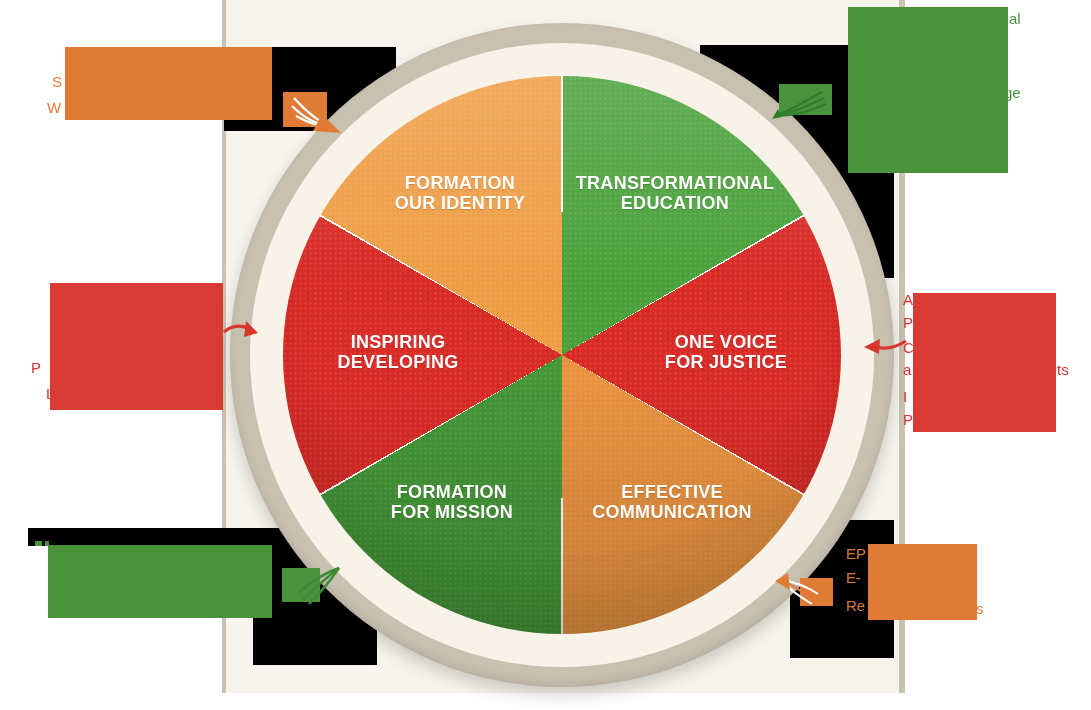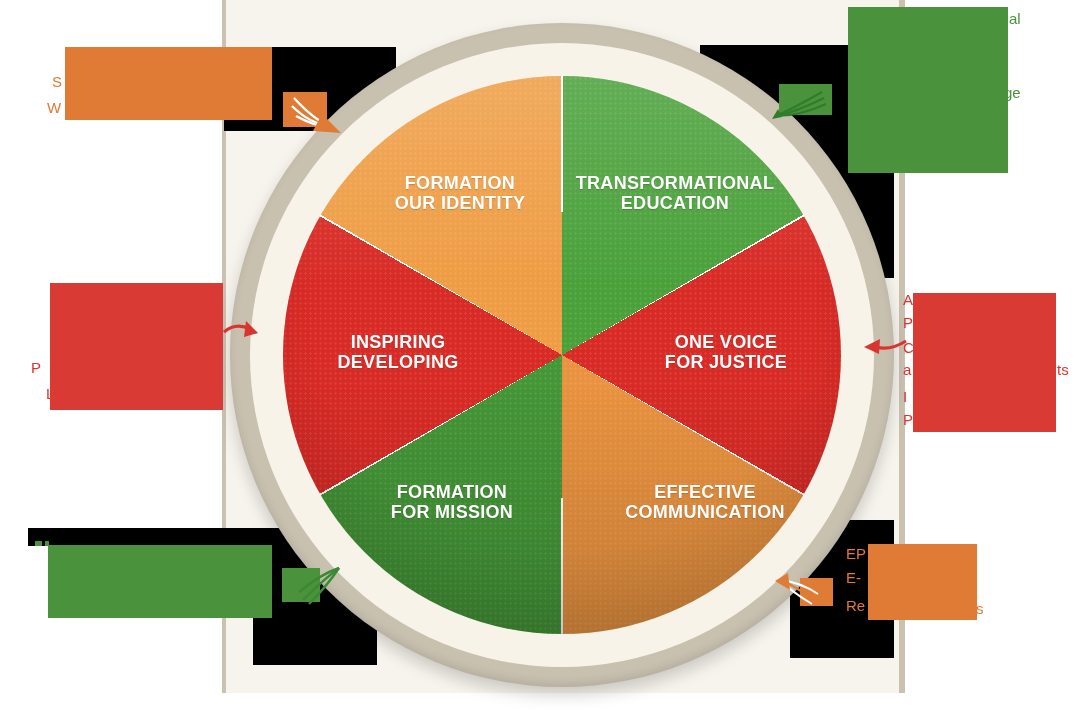--- a/index.html
+++ b/index.html
@@ -70,21 +70,21 @@
   .seg-label{
     z-index:3;color:#ffffff;font-weight:bold;font-size:18px;line-height:20px;
     letter-spacing:0.3px;text-align:center;transform:translate(-50%,-50%);
     text-shadow:0 1px 1px rgba(0,0,0,0.18);white-space:nowrap;
   }
   .lbl-dev{left:460px;top:193px;}
   .lbl-tra{left:675px;top:193px;}
   .lbl-one{left:726px;top:352px;}
   .lbl-ins{left:398px;top:352px;}
   .lbl-for{left:452px;top:502px;}
-  .lbl-eff{left:672px;top:502px;margin-left:33px;}
+  .lbl-eff{left:672px;top:502px;}
 
   
   .frag{z-index:4;font-weight:normal;font-size:15px;line-height:16px;white-space:nowrap;}
   .frag-orange{color:#e07b35;}
   .frag-green{color:#4b923c;}
   .frag-red{color:#d9352e;}
   .mark{z-index:4;background:#4b923c;}
 
   
   .box{z-index:5;}

